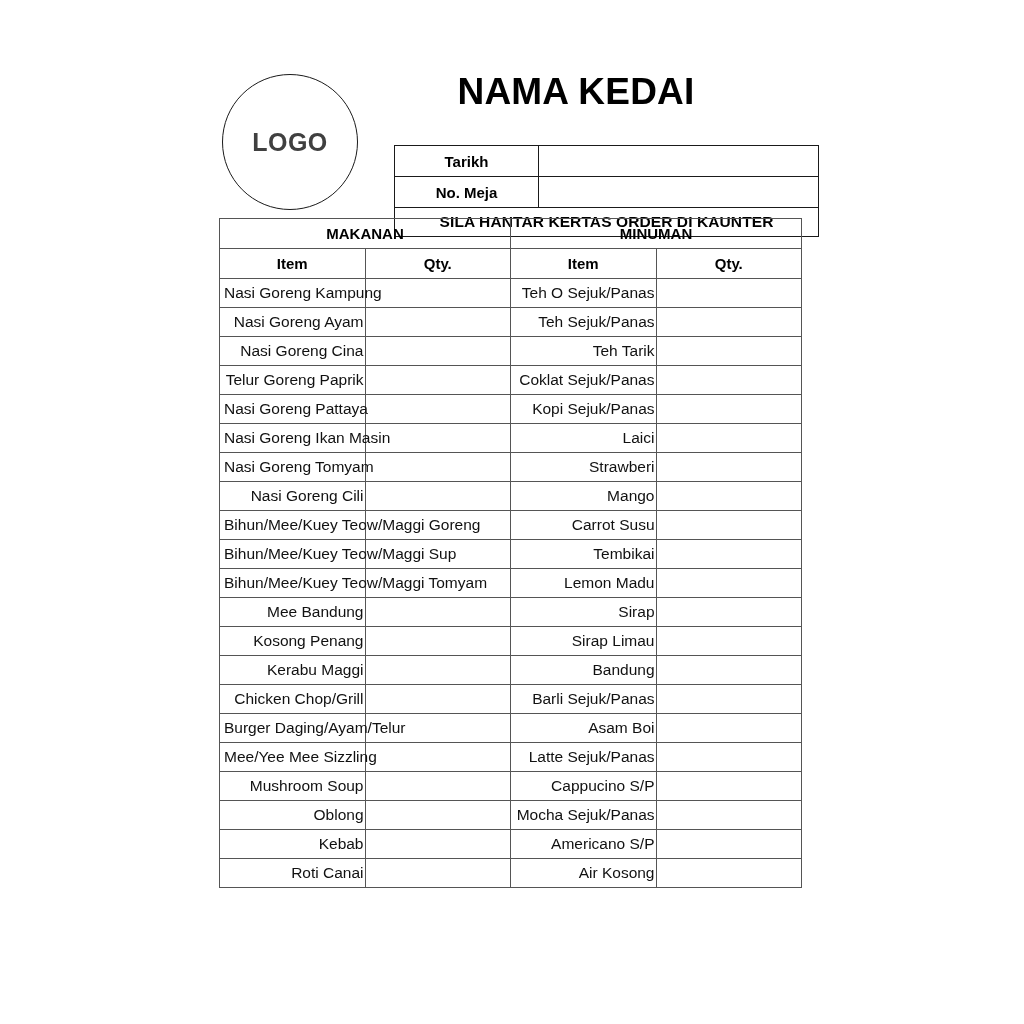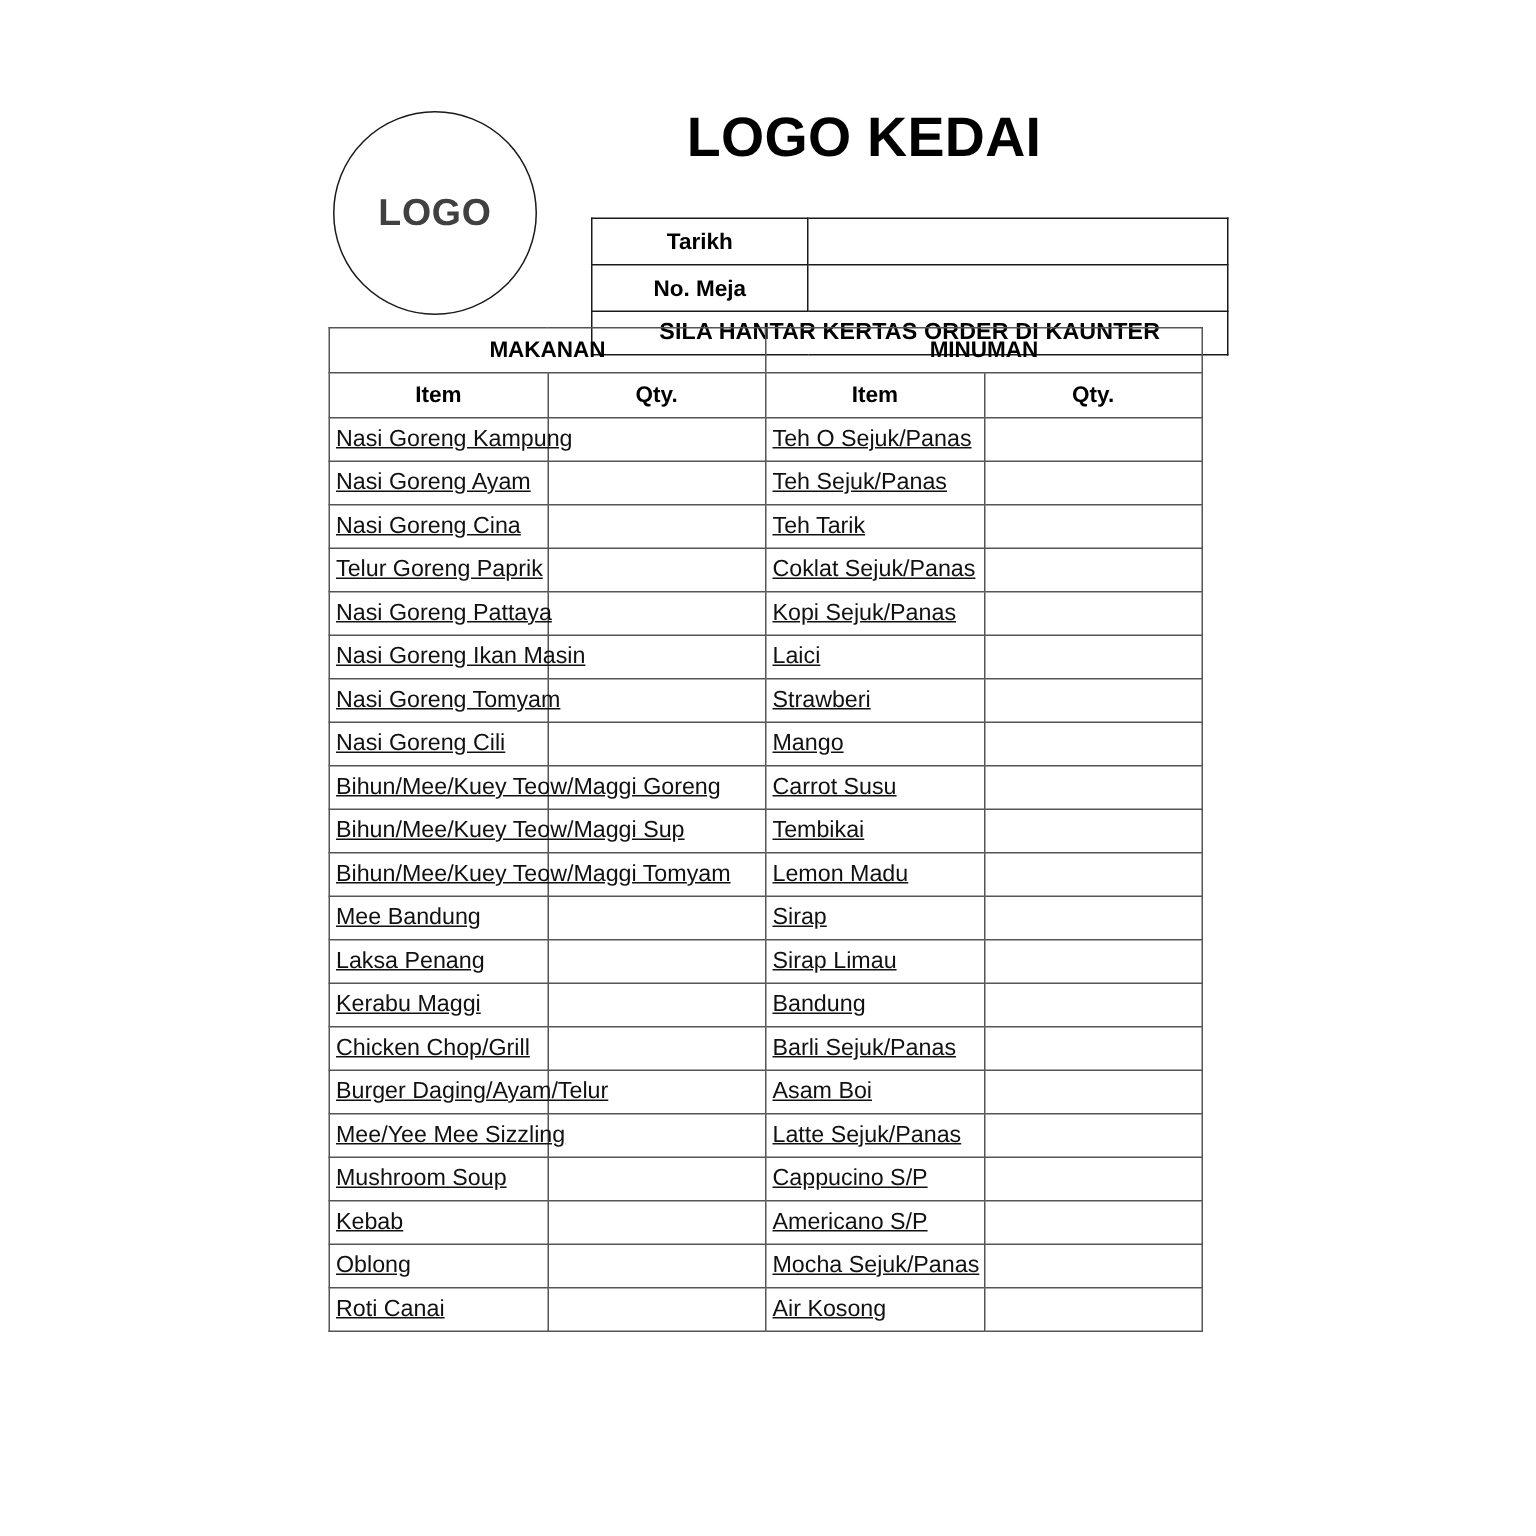--- a/index.html
+++ b/index.html
@@ -111,43 +111,42 @@
     height: 30px;
     font-size: 15px;
     font-weight: 700;
     text-align: center;
     color: #000;
   }
   #menu-table td.item-cell {
     height: 29px;
     padding-left: 4px;
     font-size: 15.5px;
-    text-align: left;
+    text-align: right;
     white-space: nowrap;
     color: #111;
-    text-decoration: underline;
   }
   #menu-table td.qty-cell {
     height: 29px;
   }
   .w-food-item  { width: 328px; }
   .w-food-qty   { width: 45px; }
   .w-drink-item { width: 163px; }
   .w-drink-qty  { width: 47px; }
 </style>
 </head>
 <body>
 
 <div id="sheet">
 
   <div id="logo-circle">
     <span id="logo-text">LOGO</span>
   </div>
 
-  <div id="shop-title">LOGO KEDAI</div>
+  <div id="shop-title">NAMA KEDAI</div>
 
   <table id="info-box">
     <tbody>
       <tr>
         <td class="label-cell">Tarikh</td>
         <td class="value-cell"></td>
       </tr>
       <tr>
         <td class="label-cell">No. Meja</td>
         <td class="value-cell"></td>
@@ -238,21 +237,21 @@
           <td class="item-cell w-drink-item">Lemon Madu</td>
           <td class="qty-cell w-drink-qty"></td>
         </tr>
         <tr>
           <td class="item-cell w-food-item">Mee Bandung</td>
           <td class="qty-cell w-food-qty"></td>
           <td class="item-cell w-drink-item">Sirap</td>
           <td class="qty-cell w-drink-qty"></td>
         </tr>
         <tr>
-          <td class="item-cell w-food-item">Laksa Penang</td>
+          <td class="item-cell w-food-item">Kosong Penang</td>
           <td class="qty-cell w-food-qty"></td>
           <td class="item-cell w-drink-item">Sirap Limau</td>
           <td class="qty-cell w-drink-qty"></td>
         </tr>
         <tr>
           <td class="item-cell w-food-item">Kerabu Maggi</td>
           <td class="qty-cell w-food-qty"></td>
           <td class="item-cell w-drink-item">Bandung</td>
           <td class="qty-cell w-drink-qty"></td>
         </tr>
@@ -274,29 +273,29 @@
           <td class="item-cell w-drink-item">Latte Sejuk/Panas</td>
           <td class="qty-cell w-drink-qty"></td>
         </tr>
         <tr>
           <td class="item-cell w-food-item">Mushroom Soup</td>
           <td class="qty-cell w-food-qty"></td>
           <td class="item-cell w-drink-item">Cappucino S/P</td>
           <td class="qty-cell w-drink-qty"></td>
         </tr>
         <tr>
+          <td class="item-cell w-food-item">Oblong</td>
+          <td class="qty-cell w-food-qty"></td>
+          <td class="item-cell w-drink-item">Mocha Sejuk/Panas</td>
+          <td class="qty-cell w-drink-qty"></td>
+        </tr>
+        <tr>
           <td class="item-cell w-food-item">Kebab</td>
           <td class="qty-cell w-food-qty"></td>
           <td class="item-cell w-drink-item">Americano S/P</td>
-          <td class="qty-cell w-drink-qty"></td>
-        </tr>
-        <tr>
-          <td class="item-cell w-food-item">Oblong</td>
-          <td class="qty-cell w-food-qty"></td>
-          <td class="item-cell w-drink-item">Mocha Sejuk/Panas</td>
           <td class="qty-cell w-drink-qty"></td>
         </tr>
         <tr>
           <td class="item-cell w-food-item">Roti Canai</td>
           <td class="qty-cell w-food-qty"></td>
           <td class="item-cell w-drink-item">Air Kosong</td>
           <td class="qty-cell w-drink-qty"></td>
         </tr>
       </tbody>
   </table>

